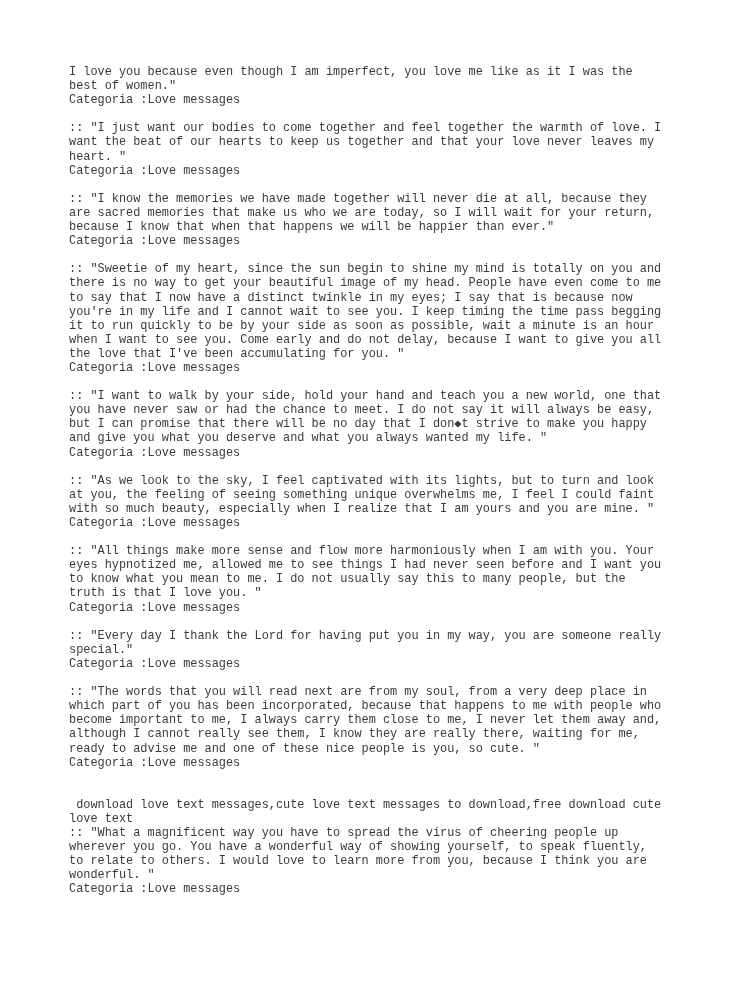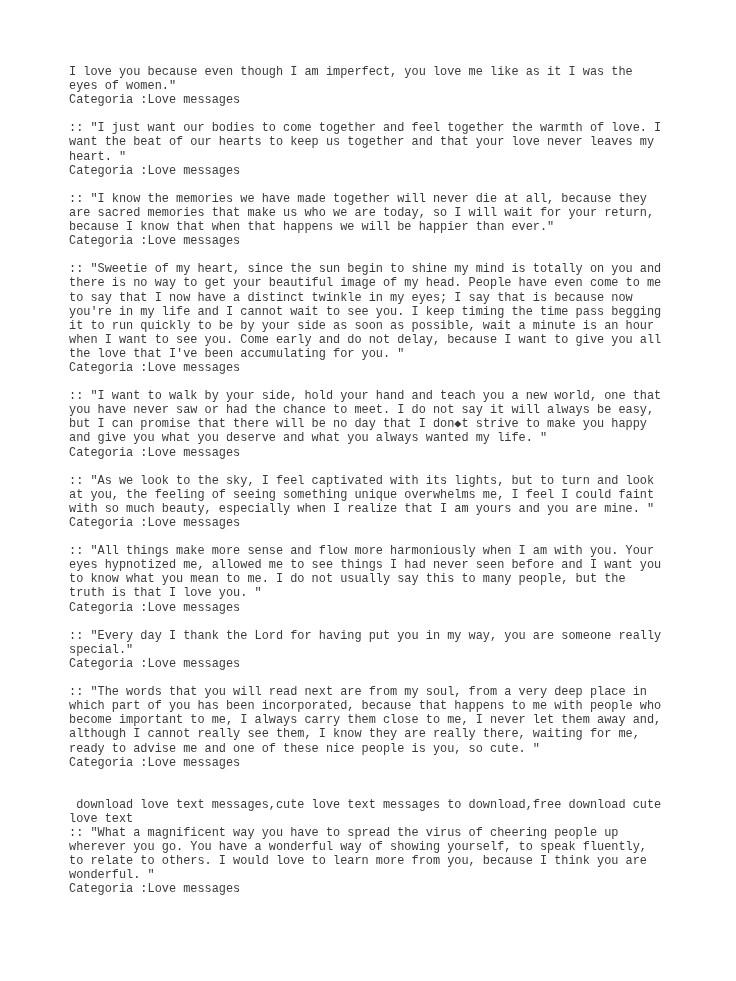--- a/index.html
+++ b/index.html
@@ -28,21 +28,21 @@
   
   .gap-before {
     margin-top: 28.2px;
   }
 </style>
 </head>
 <body>
 
 <div class="page">
   <div class="text-block">I love you because even though I am imperfect, you love me like as it I was the
-eyes of women."
+best of women."
 Categoria :Love messages</div>
   <div class="text-block">:: "I just want our bodies to come together and feel together the warmth of love. I
 want the beat of our hearts to keep us together and that your love never leaves my
 heart. "
 Categoria :Love messages</div>
   <div class="text-block">:: "I know the memories we have made together will never die at all, because they
 are sacred memories that make us who we are today, so I will wait for your return,
 because I know that when that happens we will be happier than ever."
 Categoria :Love messages</div>
   <div class="text-block">:: "Sweetie of my heart, since the sun begin to shine my mind is totally on you and

